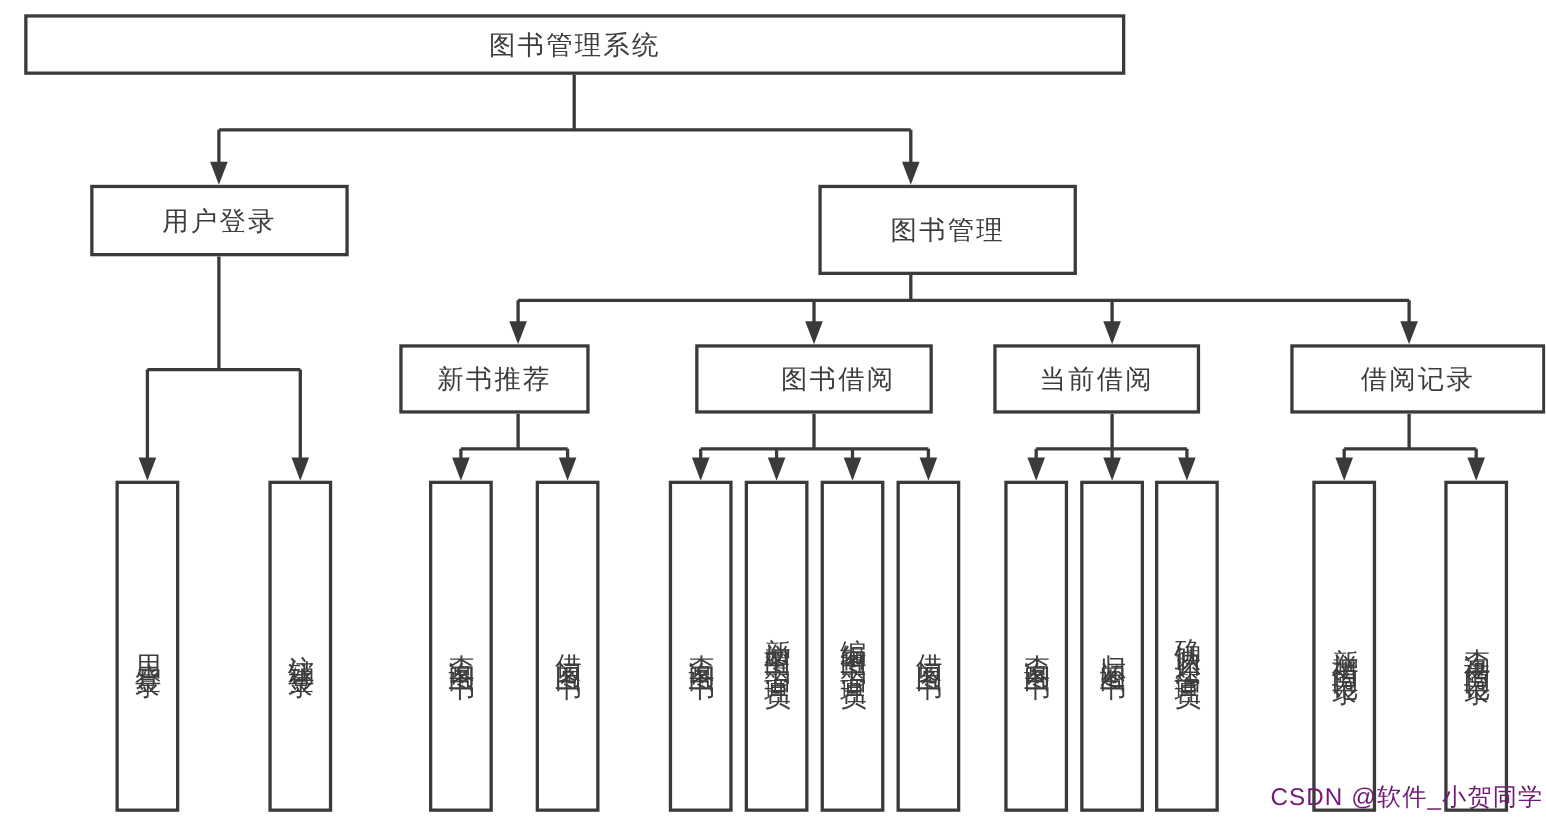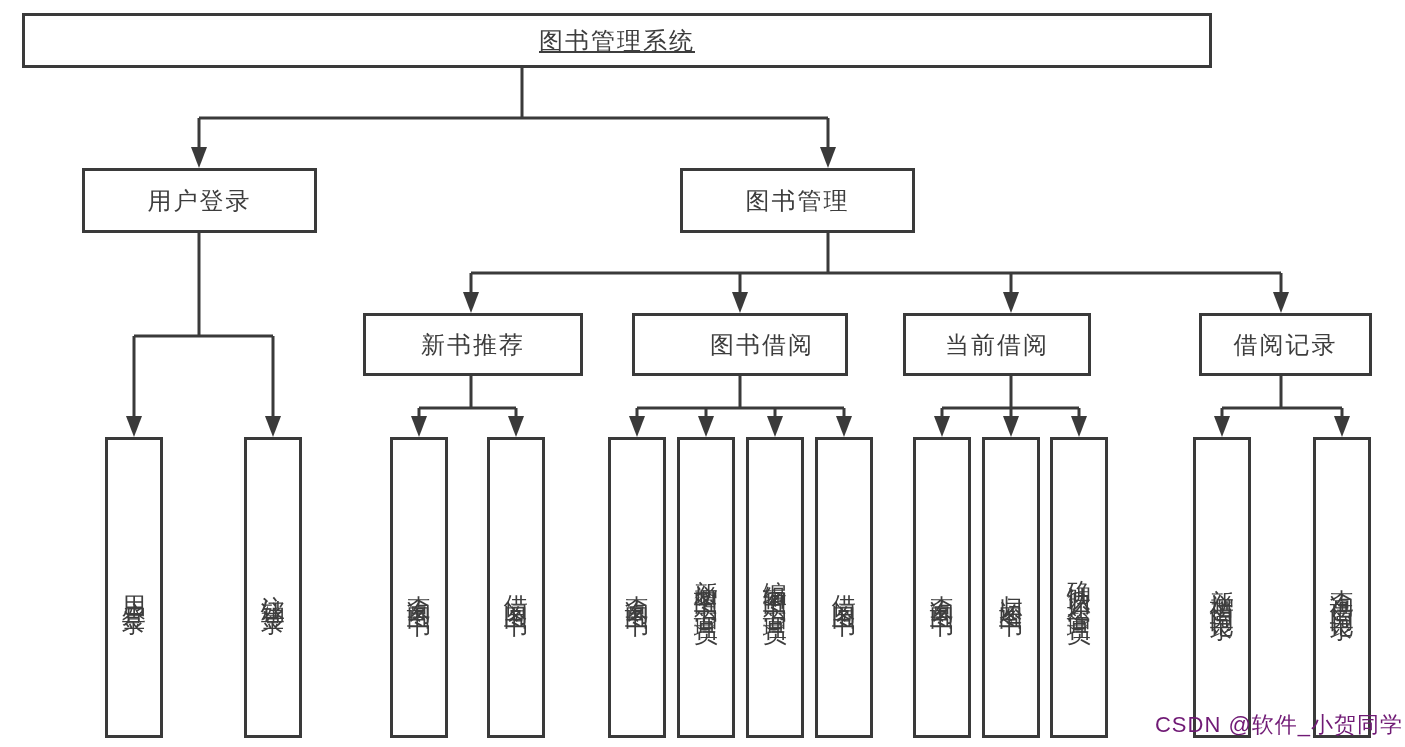--- a/index.html
+++ b/index.html
@@ -25,29 +25,29 @@
   }
   .node.h { font-size: 24px; letter-spacing: 2px; }
   .node.v span {
     writing-mode: vertical-rl;
     font-size: 24px;
     letter-spacing: 6px;
     line-height: 1.15;
     white-space: nowrap;
   }
   
-  .n-root  { left: 22px;  top: 13px;  width: 1190px; height: 55px; text-decoration: underline; }
+  .n-root  { left: 22px;  top: 13px;  width: 1001px; height: 55px; }
   
   .n-login { left: 82px;  top: 168px; width: 235px; height: 65px; }
-  .n-mgmt  { left: 680px; top: 168px; width: 235px; height: 65px; }
+  .n-mgmt  { left: 744px; top: 168px; width: 235px; height: 82px; }
   
-  .n-l3a { left: 363px;  top: 313px; width: 220px; height: 63px; }
+  .n-l3a { left: 363px;  top: 313px; width: 173px; height: 63px; }
   .n-l3b { left: 632px;  top: 313px; width: 216px; height: 63px; padding-left: 44px; }
   .n-l3c { left: 903px;  top: 313px; width: 188px; height: 63px; }
-  .n-l3d { left: 1173px; top: 313px; width: 173px; height: 63px; margin-left: 26px; }
+  .n-l3d { left: 1173px; top: 313px; width: 232px; height: 63px; }
   
   .leaf { top: 437px; width: 58px; height: 301px; }
   .lf1  { left: 105px; }  .lf2  { left: 244px; }
   .lf3  { left: 390px; }  .lf4  { left: 487px; }
   .lf5  { left: 608px; }  .lf6  { left: 677px; }
   .lf7  { left: 746px; }  .lf8  { left: 815px; }
   .lf9  { left: 913px; }  .lf10 { left: 982px; }
   .lf11 { left: 1050px; }
   .lf12 { left: 1193px; } .lf13 { left: 1313px; }
   .watermark {

